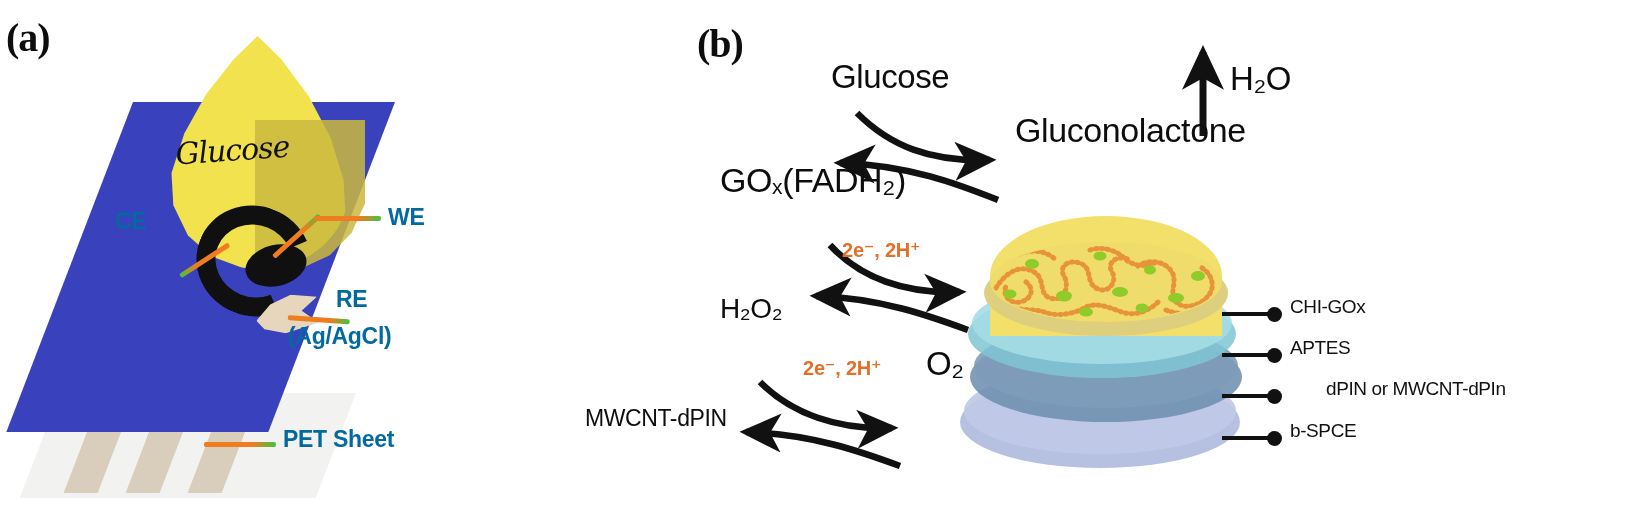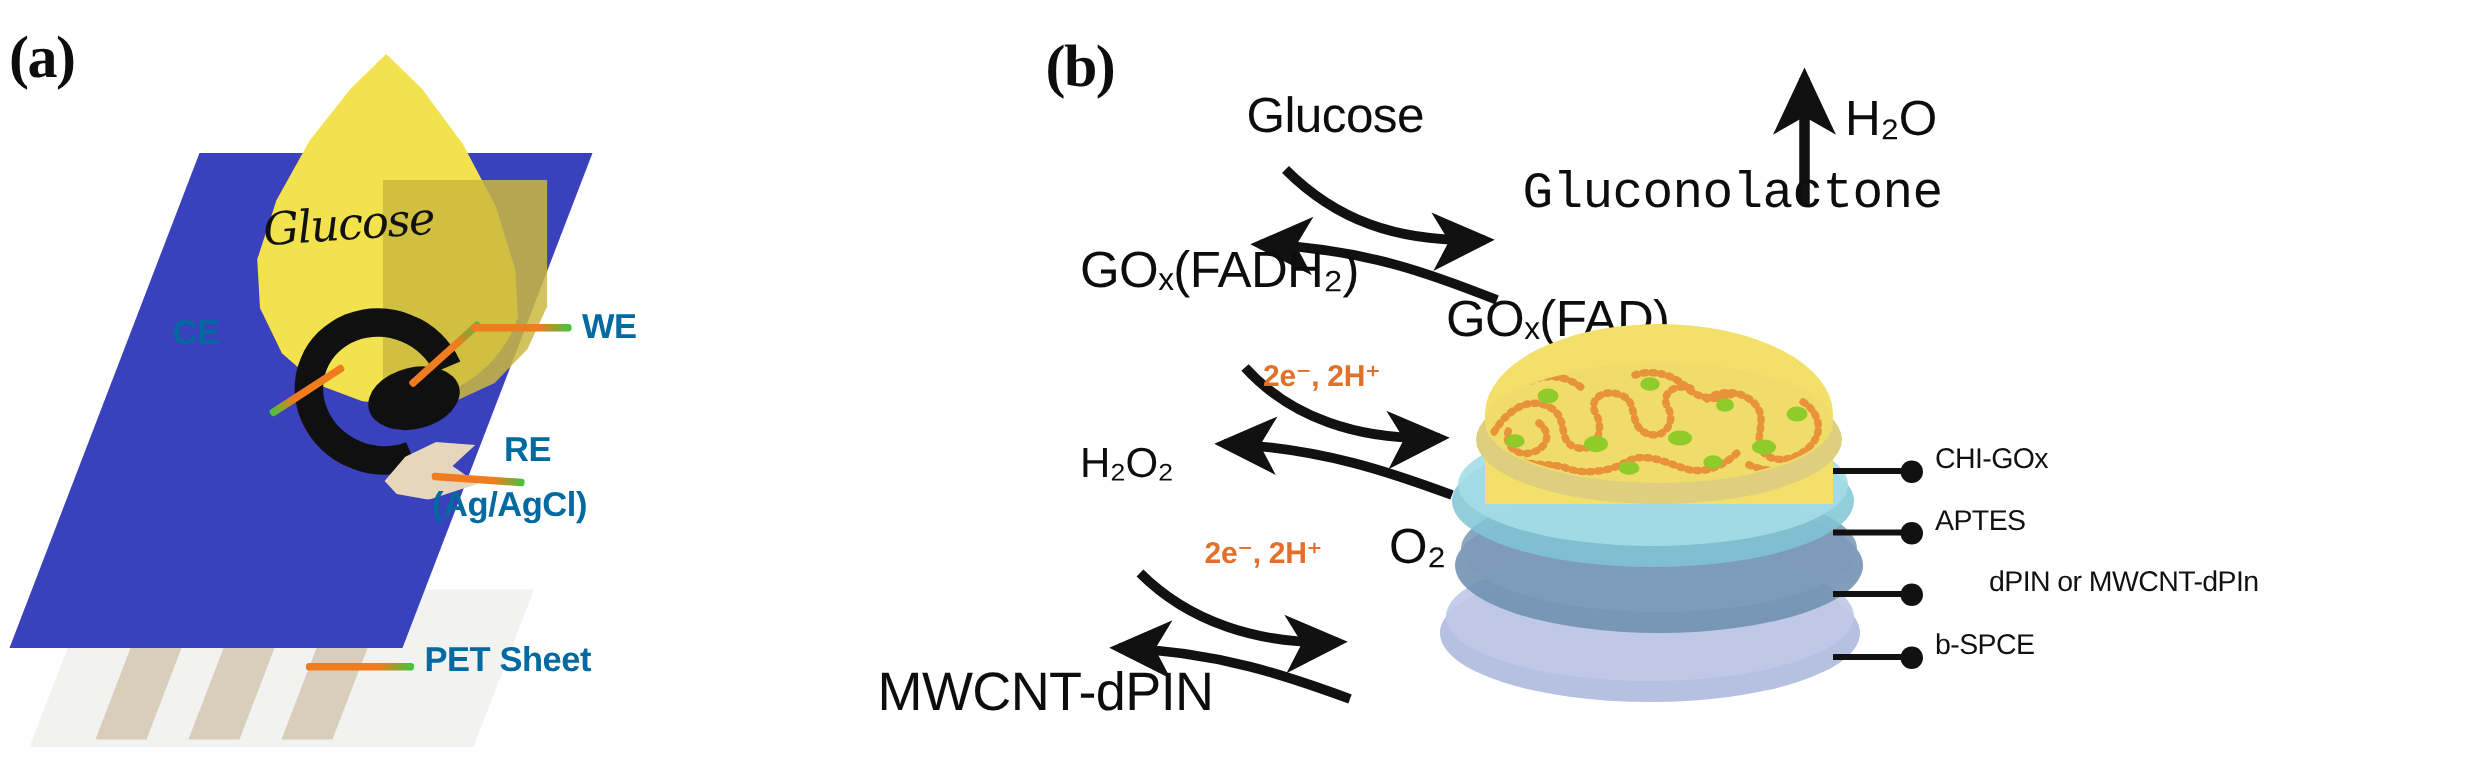--- a/index.html
+++ b/index.html
@@ -193,35 +193,32 @@
       <path d="M 340,466 C 302,452 252,434 186,432" stroke="#111" stroke-width="6.5" fill="none" marker-end="url(#ah)"></path>
 
       <path d="M 643,136 L 643,52" stroke="#111" stroke-width="7" fill="none" marker-end="url(#ah)"></path>
     </svg>
 
     <div class="btxt" style="left:271px;top:60px;font-size:33px;">Glucose</div>
 
 
     <div class="btxt" style="left:670px;top:62px;font-size:33px;">H₂O</div>
 
-    <div class="btxt" style="left:455px;top:113px;font-size:34px;font-family:Liberation Mono, monospace;">Gluconolactone</div>
+    <div class="btxt" style="left:455px;top:113px;font-size:34px;">Gluconolactone</div>
 
     <div class="btxt" style="left:160px;top:163px;font-size:34px;">
       <span>GO</span><span class="sx">x</span><span>(FADH₂)</span>
     </div>
 
-    <div class="btxt" style="left:404px;top:196px;font-size:34px;">
-      <span>GO</span><span class="sx">x</span><span>(FAD)</span>
-    </div>
 
     <div class="btxt" style="left:160px;top:295px;font-size:28px;">H₂O₂</div>
 
     <div class="btxt" style="left:366px;top:347px;font-size:33px;">O₂</div>
 
-    <div class="btxt" style="left:25px;top:407px;font-size:36px;margin-top:36px;">MWCNT-dPIN</div>
+    <div class="btxt" style="left:25px;top:407px;font-size:23px;">MWCNT-dPIN</div>
 
 
     <div class="etxt" style="left:282px;top:238px;">2e⁻, 2H⁺</div>
     <div class="etxt" style="left:243px;top:356px;">2e⁻, 2H⁺</div>
 
     <div class="stack">
 
       <div class="disc" style="left:0px;top:148px;width:280px;height:92px;
                   background:#aebadf;opacity:.9;"></div>
       <div class="disc" style="left:4px;top:140px;width:272px;height:86px;

